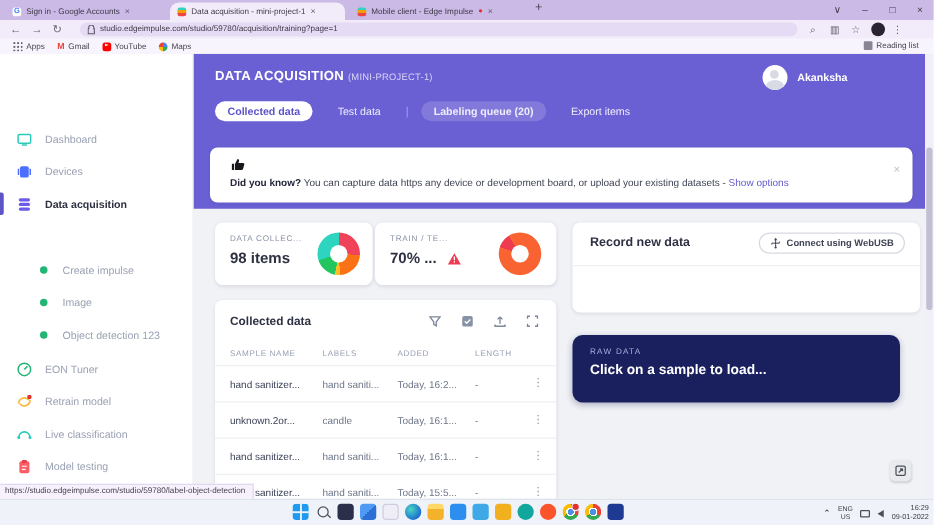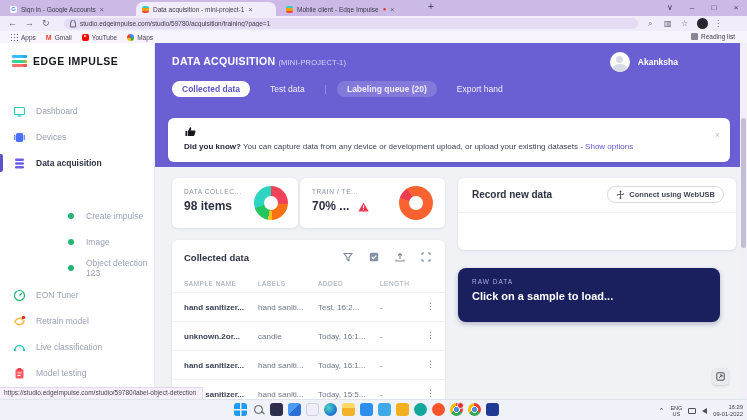--- a/index.html
+++ b/index.html
@@ -49,21 +49,21 @@
   .logo-bars{width:15px;height:12px;display:flex;flex-direction:column;gap:1.5px;}
   .logo-bars i{display:block;height:3px;border-radius:1px;}
   .lb1{background:linear-gradient(90deg,#38bdf8 60%,#0ea5e9);}
   .lb2{background:linear-gradient(90deg,#34d399 70%,#f59e0b);}
   .lb3{background:linear-gradient(90deg,#f87171 60%,#ef4444);}
   .logo-text{font-size:10.5px;font-weight:800;letter-spacing:0.5px;color:#17181d;}
   .nav-item{position:absolute;left:0;width:155px;height:20px;display:flex;align-items:center;gap:10px;padding-left:13px;font-size:8.5px;color:#9aa1b3;cursor:pointer;}
   .nav-item .nico{width:13px;height:13px;flex:0 0 auto;display:flex;align-items:center;justify-content:center;}
   .nav-item.active{color:#2d3142;font-weight:bold;}
   .nav-item.active::before{content:"";position:absolute;left:0;top:1px;width:3px;height:18px;background:#5d54c8;border-radius:0 2px 2px 0;}
-  .nav-sub{padding-left:68px;gap:12px;}
+  .nav-sub{padding-left:32px;gap:12px;}
   .subdot{width:6px;height:6px;border-radius:50%;background:#22b573;flex:0 0 auto;}
 
   
   .main{position:absolute;left:155px;top:0;width:585px;height:356px;}
   .purple{position:absolute;left:0;top:0;width:585px;height:124px;background:#6a60d4;}
   .pg-title{position:absolute;left:17px;top:12px;color:#fff;font-size:10.5px;font-weight:bold;letter-spacing:0.3px;}
   .pg-proj{font-size:7.5px;font-weight:normal;color:#d9d6f5;margin-left:3px;letter-spacing:0.2px;}
   .htabs{position:absolute;left:17px;top:38px;display:flex;align-items:center;gap:10px;}
   .htab{font-size:8.5px;color:#efedfc;padding:3px 10px;border-radius:9px;white-space:nowrap;cursor:pointer;}
   .htab.sel{background:#fff;color:#5d54c8;font-weight:bold;}
@@ -104,21 +104,21 @@
   .raw-msg{position:absolute;left:14px;top:22px;font-size:11px;font-weight:bold;color:#fff;}
 
   .collected{left:17px;top:197px;width:273px;height:170px;}
   .col-title{position:absolute;left:12px;top:12px;font-size:9.5px;font-weight:bold;color:#2d3142;}
   .col-icons{position:absolute;right:14px;top:12px;display:flex;gap:16px;align-items:center;}
   .thead{position:absolute;left:0;top:36px;width:273px;height:16px;font-size:6.5px;letter-spacing:0.5px;color:#98a0b3;}
   .th{position:absolute;top:4px;}
   .c-name{left:12px;} .c-labels{left:86px;} .c-added{left:146px;} .c-length{left:208px;}
   .trow{position:absolute;left:0;width:273px;height:29px;border-top:1px solid #eef0f4;font-size:8px;}
   .td{position:absolute;top:10px;white-space:nowrap;overflow:hidden;}
-  .td.nm{color:#3c4257;font-weight:bold;max-width:72px;}
+  .td.nm{color:#3c4257;font-weight:normal;max-width:72px;}
   .td.lb,.td.ad{color:#6e7689;} .td.ln{color:#6e7689;}
   .kebab{position:absolute;right:10px;top:8px;color:#8a91a5;font-size:9px;cursor:pointer;}
 
   .chatwidget{position:absolute;left:557px;top:325px;width:17px;height:17px;border-radius:4px;background:#e9eaee;display:flex;align-items:center;justify-content:center;cursor:pointer;box-shadow:0 1px 2px rgba(0,0,0,.15);}
 
   .pscroll{position:absolute;right:0;top:0;width:7px;height:356px;background:#f3eff8;}
   .pthumb{position:absolute;left:1px;top:75px;width:5px;height:130px;border-radius:3px;background:#c3bed2;}
 
   
   .statuslink{top:387px;left:0;height:12px;background:#f6f1fc;border:1px solid #e2d8f0;border-left:none;border-bottom:none;font-size:6.5px;color:#47424f;padding:1px 6px 0 4px;white-space:nowrap;z-index:5;}
@@ -218,28 +218,20 @@
     </span>
     <span class="readlist">
       <span class="rl-ico"></span>
       <span>Reading list</span>
     </span>
   </div>
 
   <div class="abs page">
 
     <div class="sidebar">
-      <div class="logo">
-        <span class="logo-bars">
-            <i class="lb1"></i>
-            <i class="lb2"></i>
-            <i class="lb3"></i>
-          </span>
-        <span class="logo-text">EDGE IMPULSE</span>
-      </div>
 
       <div class="nav-item" style="top:58px;">
         <span class="nico">
             <svg width="13" height="13" viewBox="0 0 13 13">
               <rect x="1.5" y="2.5" width="10" height="7" rx="1" fill="none" stroke="#2bcbba" stroke-width="1.2"></rect>
               <path d="M4.5 11h4" stroke="#2bcbba" stroke-width="1.2"></path>
             </svg>
           </span>
         <span>Dashboard</span>
       </div>
@@ -321,34 +313,34 @@
 
       <div class="pg-title">
         <span>DATA ACQUISITION</span><span class="pg-proj">(MINI-PROJECT-1)</span>
       </div>
 
       <div class="htabs">
         <span class="htab sel">Collected data</span>
         <span class="htab">Test data</span>
         <span class="hsep">|</span>
         <span class="htab queue">Labeling queue (20)</span>
-        <span class="htab">Export hand</span>
+        <span class="htab">Export items</span>
       </div>
 
       <div class="user">
         <span class="user-av"></span>
         <span class="user-name">Akanksha</span>
       </div>
 
       <div class="card banner">
         <svg class="thumb" width="13" height="13" viewBox="0 0 13 13">
             <path d="M1.5 6h1.8v5H1.5zM4 11V6.2L6 2.2c.9 0 1.4.6 1.2 1.5L6.8 5.4h3.6c.8 0 1.2.6 1 1.3l-1 3.5c-.2.5-.6.8-1.1.8z" fill="#17181d"></path>
           </svg>
         <div class="banner-line">
-          <b>Did you know?</b><span> You can capture data from any device or development upload, or upload your existing datasets - </span><span class="banner-link">Show options</span>
+          <b>Did you know?</b><span> You can capture data https any device or development board, or upload your existing datasets - </span><span class="banner-link">Show options</span>
         </div>
         <span class="banner-x">×</span>
       </div>
 
       <div class="card stat1">
         <div class="stat-label">DATA COLLEC...</div>
         <div class="stat-value">98 items</div>
         <div class="donut d1" style="background: conic-gradient(rgb(240, 67, 90) 0%, rgb(240, 67, 90) 26%, rgb(249, 115, 22) 26%, rgb(249, 115, 22) 49%, rgb(251, 191, 36) 49%, rgb(251, 191, 36) 53%, rgb(34, 197, 94) 53%, rgb(34, 197, 94) 70%, rgb(45, 212, 191) 70%, rgb(45, 212, 191) 100%);"></div>
       </div>
       <div class="card stat2">
@@ -399,21 +391,21 @@
         </div>
         <div class="thead">
           <span class="th c-name">SAMPLE NAME</span>
           <span class="th c-labels">LABELS</span>
           <span class="th c-added">ADDED</span>
           <span class="th c-length">LENGTH</span>
         </div>
         <div class="trow" style="top:52px;">
           <span class="td nm c-name">hand sanitizer...</span>
           <span class="td lb c-labels">hand saniti...</span>
-          <span class="td ad c-added">Test, 16:2...</span>
+          <span class="td ad c-added">Today, 16:2...</span>
           <span class="td ln c-length">-</span>
           <span class="kebab">⋮</span>
         </div>
         <div class="trow" style="top:81px;">
           <span class="td nm c-name">unknown.2or...</span>
           <span class="td lb c-labels">candle</span>
           <span class="td ad c-added">Today, 16:1...</span>
           <span class="td ln c-length">-</span>
           <span class="kebab">⋮</span>
         </div>

